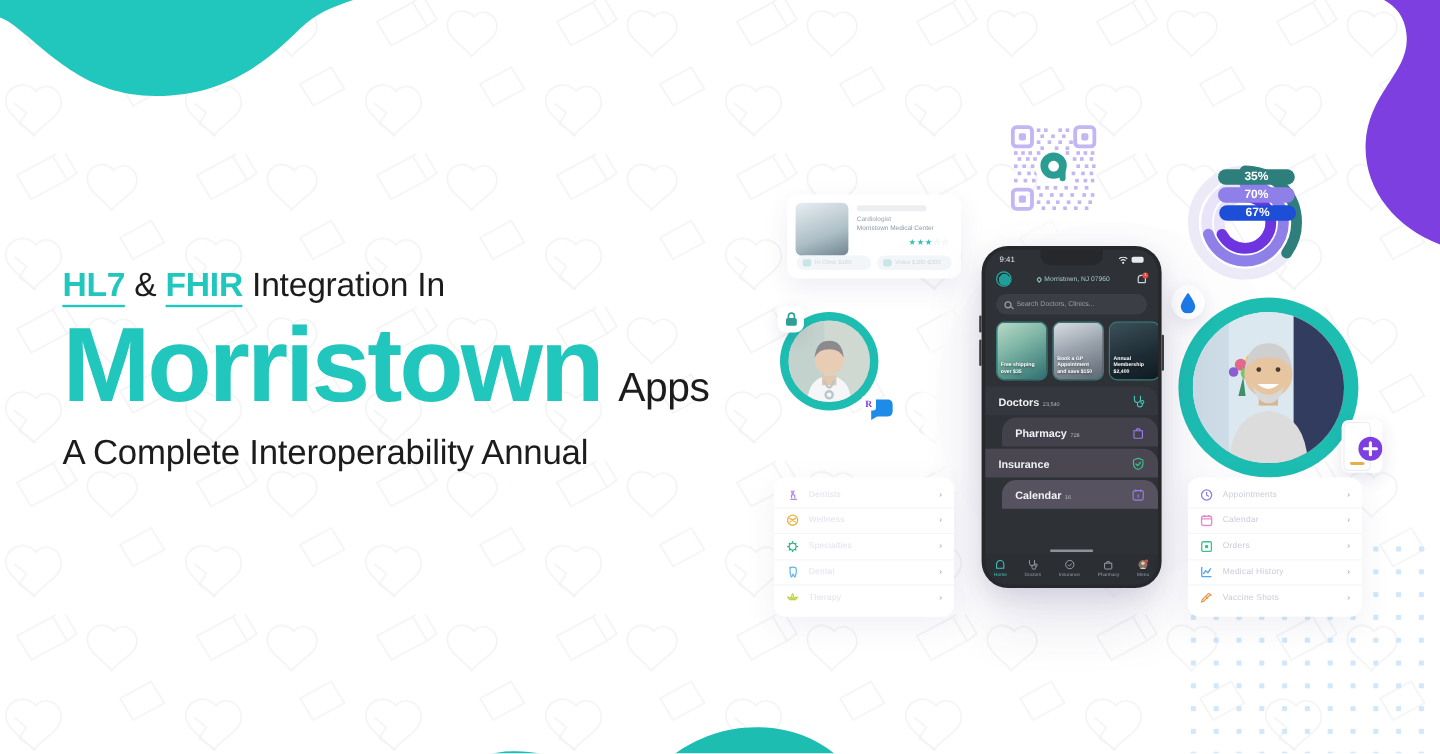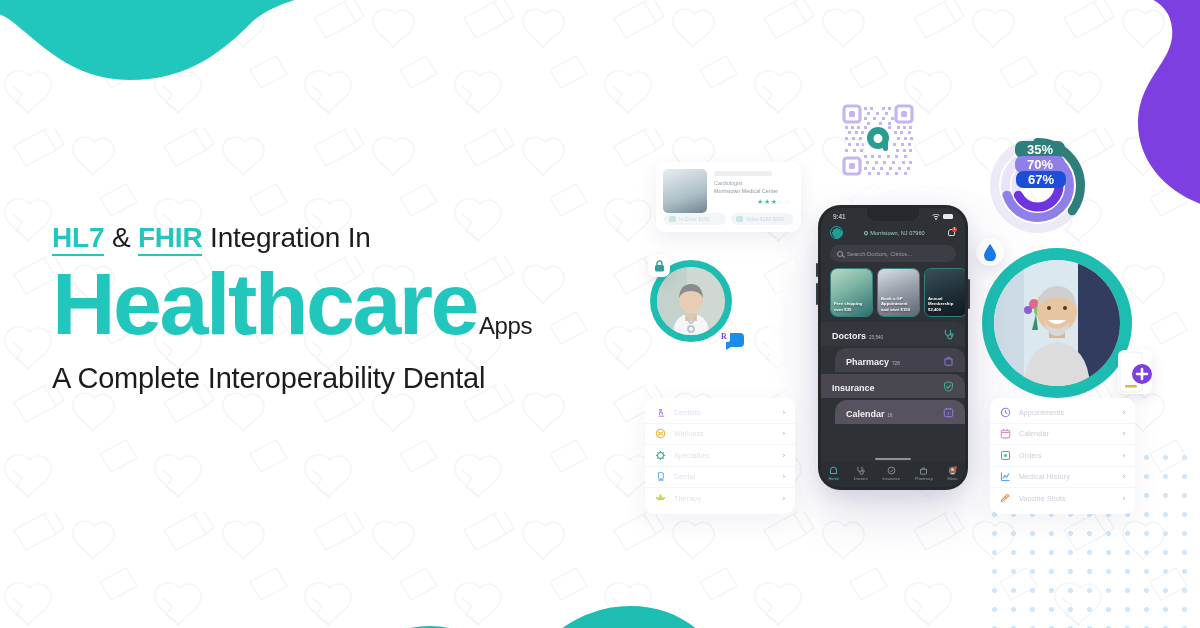--- a/index.html
+++ b/index.html
@@ -24,21 +24,21 @@
      background-image: radial-gradient(#cfe6fb 2.4px, transparent 2.5px);
      background-size: 19px 19px; opacity:.95; pointer-events:none;}
 
   
   .copy { position:absolute; left:52px; top:222px; width:620px; }
   .line1 { font-size: 28px; color:#1c1c1c; letter-spacing:-.2px; white-space:nowrap; }
   .hl { color:#21c6bd; font-weight:700; border-bottom:2px solid #21c6bd; padding-bottom:1px;}
   .amp { color:#1c1c1c; font-weight:400; }
   .line2 { margin-top: 6px; white-space:nowrap; display:flex; align-items:baseline; }
   .big { font-size: 88px; line-height: 1; font-weight: 700; color:#21c6bd; letter-spacing:-2.5px; }
-  .apps { font-size: 24px; color:#1c1c1c; letter-spacing:-.4px; margin-left:2px; }
+  .apps { font-size: 34px; color:#1c1c1c; letter-spacing:-.4px; margin-left:14px; }
   .line3 { margin-top: 14px; font-size:29px; color:#1c1c1c; letter-spacing:-.2px; white-space:nowrap;}
 
   
   .art { position:absolute; left:620px; top:0; width:580px; height:628px; }
   .halo { position:absolute; left:160px; top:185px; width:300px; height:300px;
           border-radius:50%; background:#fdfdfe; box-shadow:0 0 0 12px rgba(255,255,255,.6);}
 
   
   .phone { position:absolute; left:198px; top:205px; width:150px; height:285px;
            background:#26282c; border-radius:22px; padding:3px;
@@ -135,22 +135,22 @@
   .b-lock { left:28px; top:255px; width:22px; height:22px; border-radius:7px;}
   .b-rx  { left:98px; top:330px; width:26px; height:20px; border-radius:8px; background:transparent; box-shadow:none;}
   .b-drop{ left:356px; top:238px; width:28px; height:28px; border-radius:50%;}
   .b-plus{ left:498px; top:350px; width:34px; height:44px; border-radius:6px;}
 
   
   .qr { position:absolute; left:222px; top:104px; width:72px; height:72px; }
 
   
   .donut { position:absolute; left:365px; top:133px; width:105px; height:105px; }
-  .dlabel { position:absolute; font-size:13px; color:#fff; font-weight:700; border-radius:7px;
-     padding:1px 12px; white-space:nowrap; }
+  .dlabel { position:absolute; font-size:10px; color:#fff; font-weight:700; border-radius:7px;
+     padding:1px 22px; white-space:nowrap; }
   .dl1 { background:#2e7f7c; left:30px; top:8px;}
   .dl2 { background:#8f7fe8; left:30px; top:23px;}
   .dl3 { background:#1d4ed8; left:31px; top:38px;}
 
   
   .lpanel { position:absolute; background:#fff; border-radius:10px; padding:4px 0;
      box-shadow:0 8px 26px rgba(80,70,130,.08); }
   .lp-left  { left:25px; top:398px; width:150px; }
   .lp-right { left:370px; top:398px; width:145px; }
   .li { height:21.5px; display:flex; align-items:center; padding:0 10px; gap:8px;
@@ -193,24 +193,24 @@
     <path d="M330 -40 L330 300 C258 312 196 268 198 210 C200 166 236 150 232 118 C228 78 178 86 142 58 C104 28 118 -30 180 -40 Z" fill="#7d3fe0"></path>
   </svg>
 
   <div class="dots-br"></div>
 
   <div class="copy">
     <div class="line1">
       <span class="hl">HL7</span><span class="amp"> &amp; </span><span class="hl">FHIR</span><span> Integration In</span>
     </div>
     <div class="line2">
-      <span class="big">Healthcare</span>
+      <span class="big">Morristown</span>
       <span class="apps">Apps</span>
     </div>
-    <div class="line3">A Complete Interoperability Dental</div>
+    <div class="line3">A Complete Interoperability Annual</div>
   </div>
 
   <div class="art">
 
     <div class="halo"></div>
 
     <svg class="qr" viewBox="0 0 72 72">
       <g fill="#c3b6f2">
         <rect x="2" y="2" width="16" height="16" rx="3" fill="none" stroke="#c3b6f2" stroke-width="3.2"></rect>
         <rect x="7" y="7" width="6" height="6" rx="1.5"></rect>

